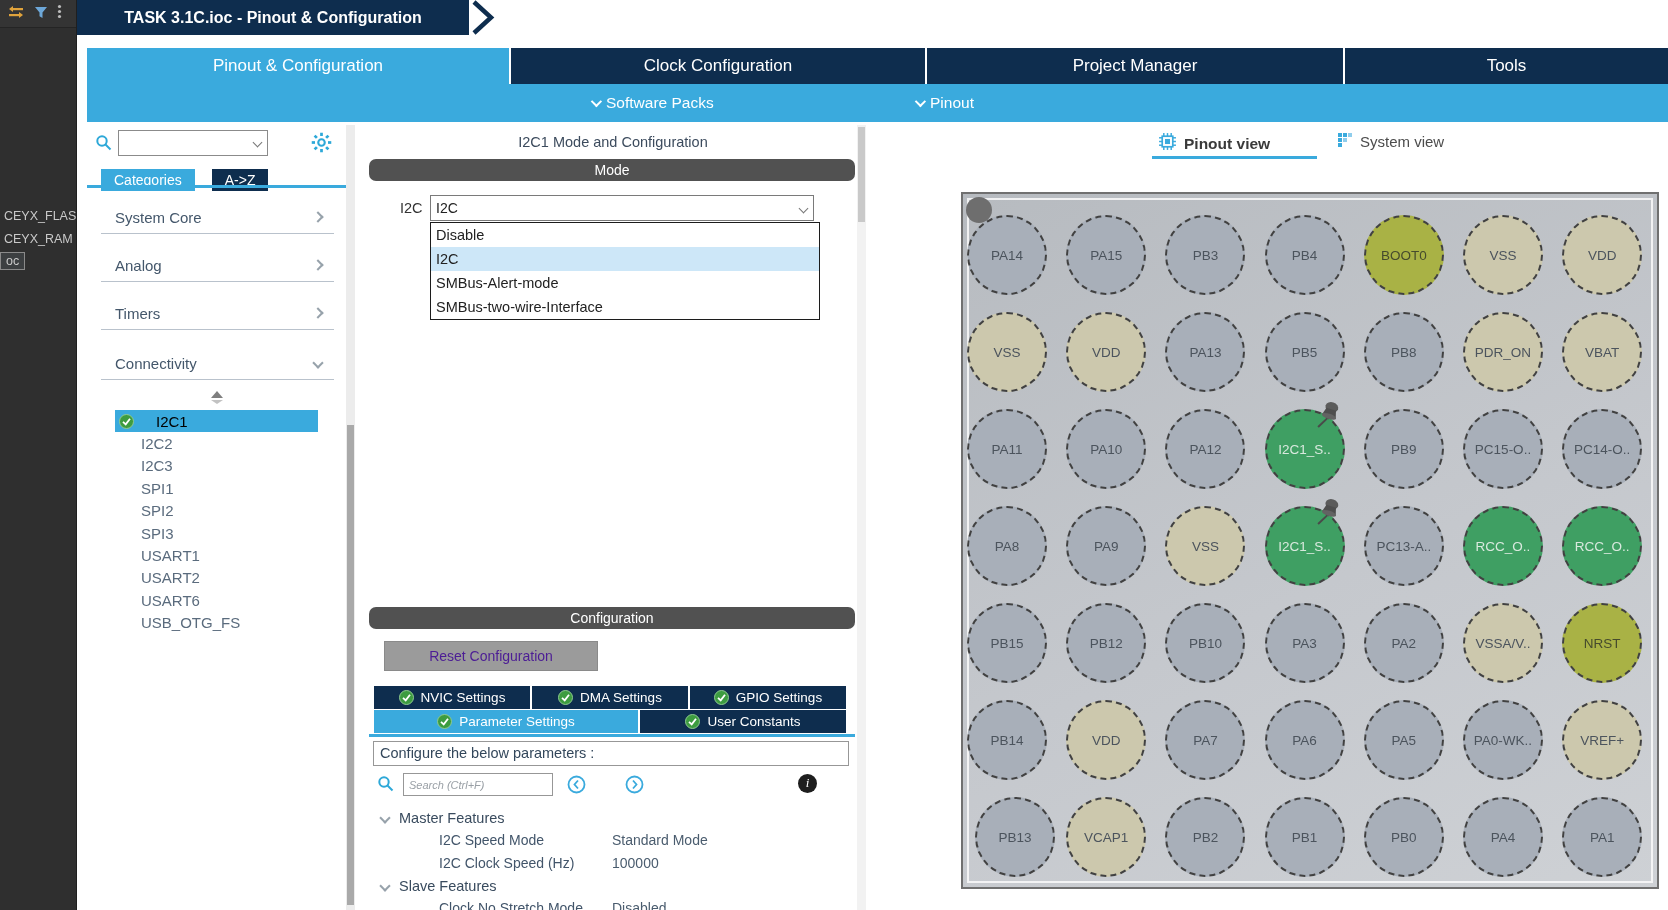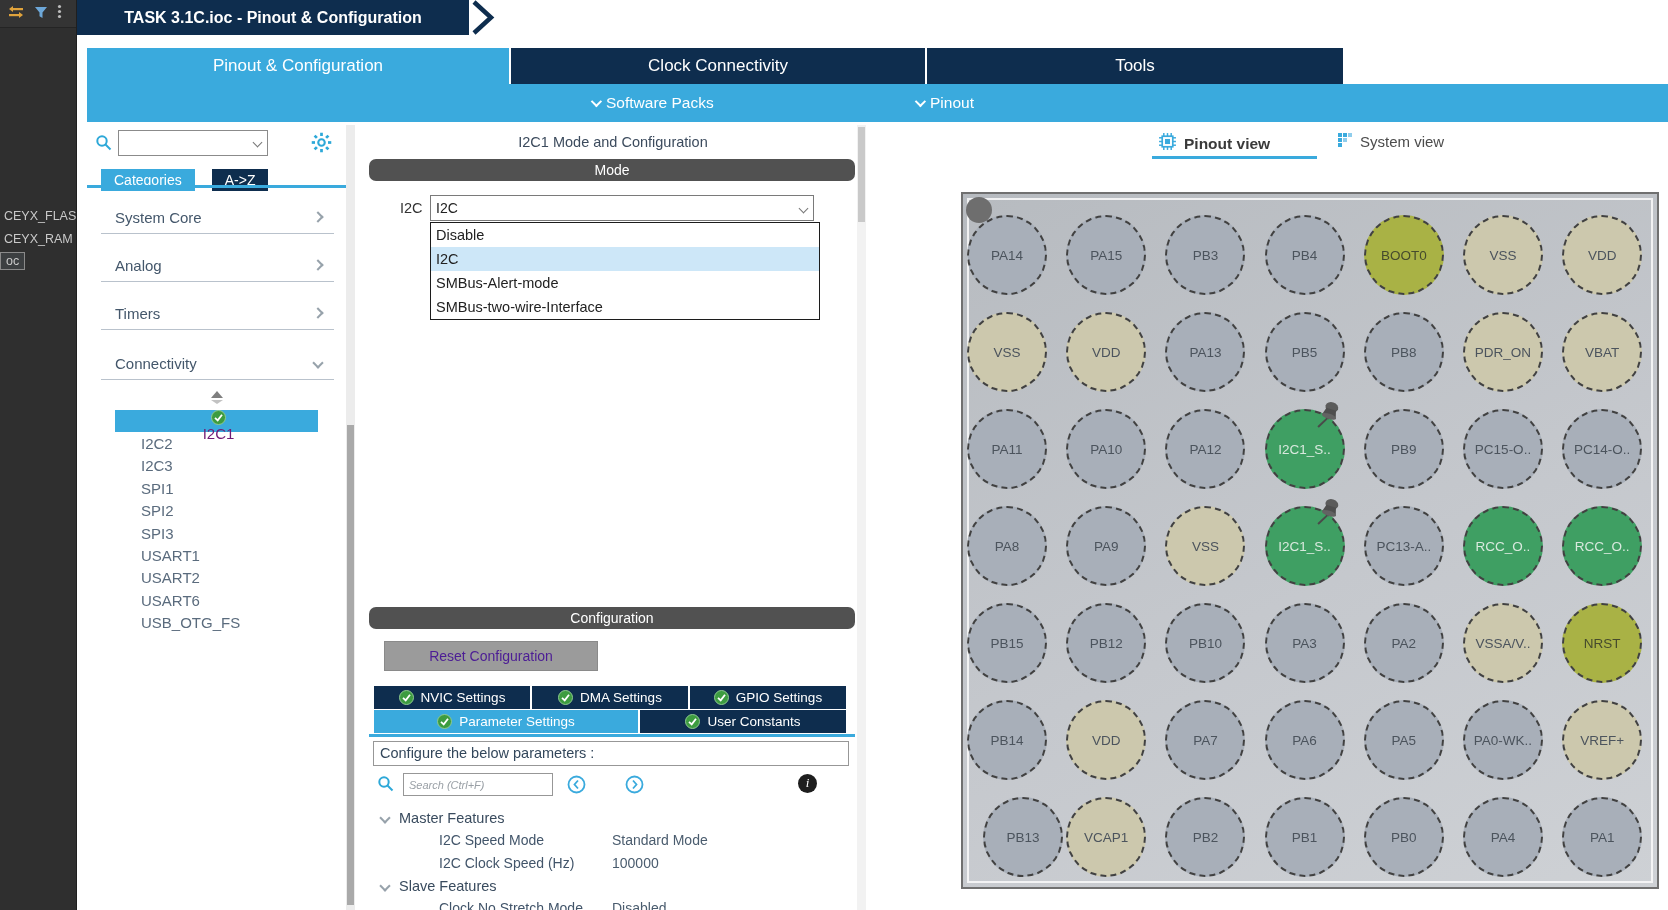--- a/index.html
+++ b/index.html
@@ -56,21 +56,21 @@
   .sb-section { height:48px; position:relative; cursor:pointer; }
   .sb-section-label { position:absolute; left:14px; top:8px; font-size:15px; color:#44576b; }
   .sb-section .gchev { position:absolute; right:12px; top:12px; }
   .sb-section::after { content:""; position:absolute; left:0; right:0; top:32px; border-bottom:1px solid #b9c2cc; }
   .sb-scrollhint { position:absolute; top:266px; left:50%; transform:translateX(-50%); width:0; height:0;
                    border-left:6px solid transparent; border-right:6px solid transparent; border-bottom:7px solid #7f7f7f; }
   .sb-scrollhint::after { content:""; position:absolute; left:-6px; top:9px; width:0; height:0;
                    border-left:6px solid transparent; border-right:6px solid transparent; border-top:4px solid #c2c2c2; }
   .sb-items { position:absolute; left:28px; right:28px; top:285px; }
   .sb-item { height:22.4px; display:flex; align-items:center; font-size:15px; color:#5a6b7d; padding-left:26px; cursor:pointer; white-space:nowrap; }
-  .sb-item.selected { background:#3aaadd; color:#701a75; padding-left:4px; gap:0;flex-direction:column; }
+  .sb-item.selected { background:#3aaadd; color:#000000; padding-left:4px; gap:22px; }
   .sb-scroll { position:absolute; left:346px; top:125px; width:9px; height:785px; background:#ececec; }
   .sb-scroll .thumb { position:absolute; left:1px; width:7px; top:300px; height:480px; background:#a9a9a9; }
 
   
   .mode-panel { position:absolute; left:369px; top:125px; width:488px; height:785px; background:#fff; overflow:hidden; }
   .panel-title { position:absolute; top:9px; left:0; right:0; text-align:center; font-size:14.5px; color:#3c4b5d; }
   .bar { position:absolute; left:0; right:2px; height:22px; background:#515151; color:#fff; font-size:14px;
          text-align:center; line-height:22px;border-radius:7px; }
   .bar.mode { top:34px; } .bar.config { top:482px; }
   .i2c-label { position:absolute; left:31px; top:75px; font-size:14.5px; color:#333; }
@@ -157,21 +157,22 @@
     <span>TASK 3.1C.ioc - Pinout &amp; Configuration</span>
   </div>
   <span class="title-chevron">
     <svg width="28" height="36">
         <polyline points="4,2 21,17.5 4,33" fill="none" stroke="#0e2d4e" stroke-width="4.5"></polyline>
       </svg>
   </span>
 
   <div class="main-tabs">
     <div class="main-tab active">Pinout &amp; Configuration</div>
-    <div class="main-tab">Clock Connectivity</div>
+    <div class="main-tab">Clock Configuration</div>
+    <div class="main-tab">Project Manager</div>
     <div class="main-tab">Tools</div>
   </div>
 
   <div class="sub-bar">
     <div class="sub-dd sp">
       <span class="chev down"></span>
       <span>Software Packs</span>
     </div>
     <div class="sub-dd po">
       <span class="chev down"></span>
@@ -564,21 +565,21 @@
         </div>
         <div class="pin gpio" style="left: 400.8px; top: 506px;">
           <span class="pin-label">PA5</span>
         </div>
         <div class="pin gpio" style="left: 500px; top: 506px;">
           <span class="pin-label">PA0-WK..</span>
         </div>
         <div class="pin power" style="left: 599.2px; top: 506px;">
           <span class="pin-label">VREF+</span>
         </div>
-        <div class="pin gpio" style="left: 20px; top: 603px;">
+        <div class="pin gpio" style="left: 12px; top: 603px;">
           <span class="pin-label">PB13</span>
         </div>
         <div class="pin power" style="left: 103.2px; top: 603px;">
           <span class="pin-label">VCAP1</span>
         </div>
         <div class="pin gpio" style="left: 202.4px; top: 603px;">
           <span class="pin-label">PB2</span>
         </div>
         <div class="pin gpio" style="left: 301.6px; top: 603px;">
           <span class="pin-label">PB1</span>

